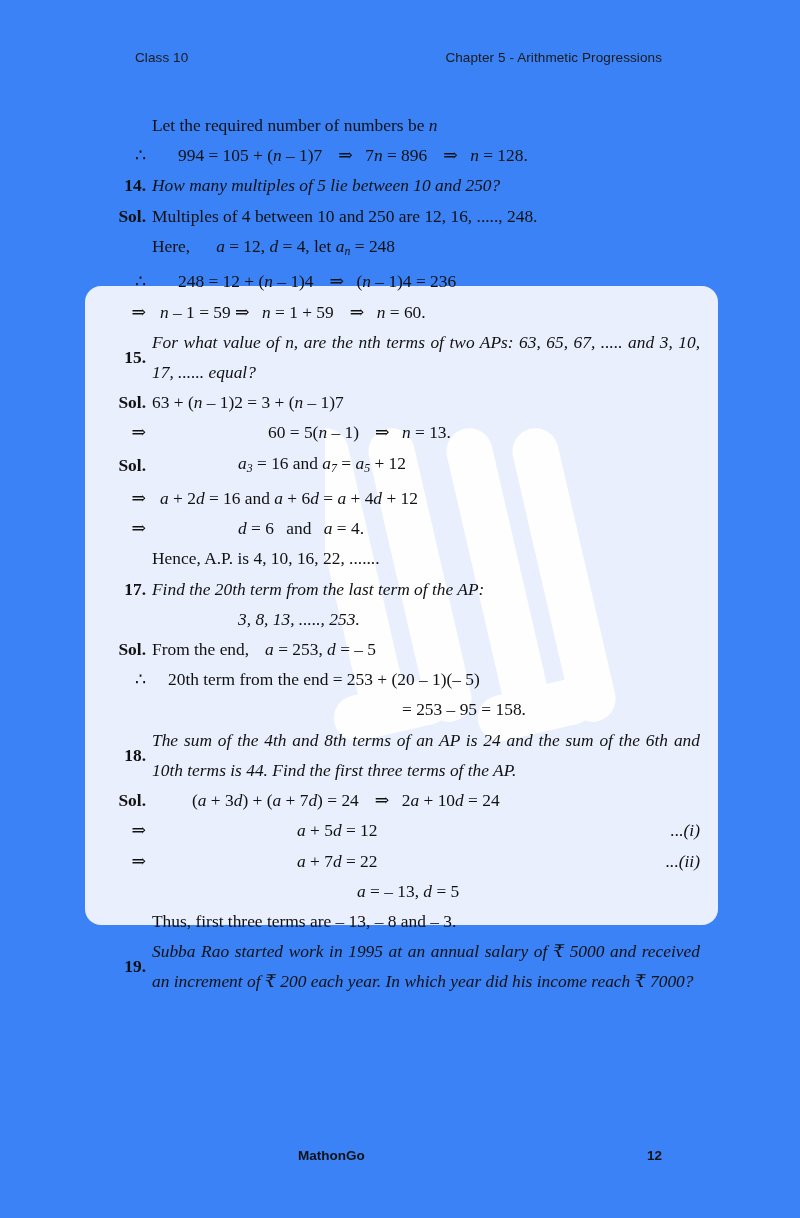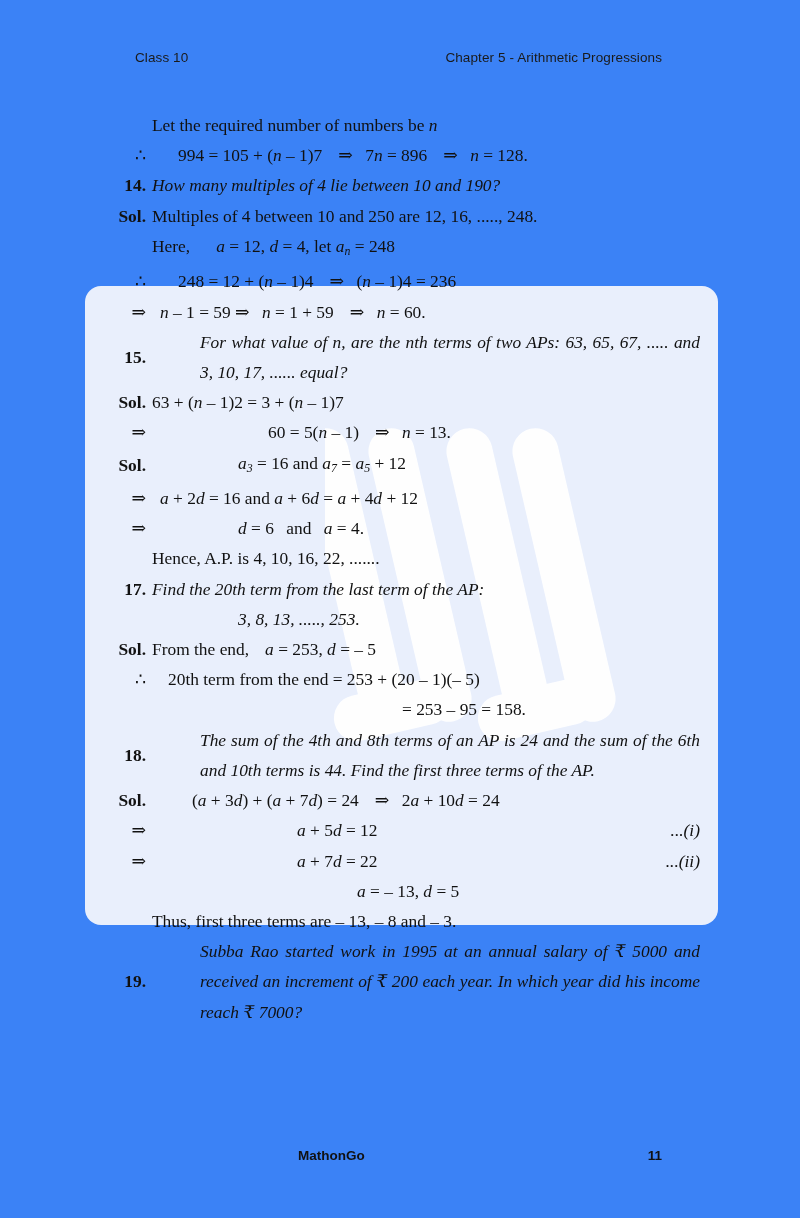--- a/index.html
+++ b/index.html
@@ -110,21 +110,20 @@
 
   .tagright {
     position: absolute;
     right: 0;
     font-style: italic;
   }
 
   .justify {
     text-align: justify;
     text-justify: inter-word;
-    margin-left: 48px;
   }
 
   
   .footer {
     position: absolute;
     left: 135px;
     right: 138px;
     top: 1148px;
     height: 20px;
     display: flex;
@@ -174,21 +173,21 @@
       <div class="gutter">∴</div>
       <div class="body">
         <span class="g3"></span>994 = 105 + (<span class="mi">n</span> – 1)7<span class="g2"></span>⇒<span class="g1"></span>
         7<span class="mi">n</span> = 896<span class="g2"></span>⇒<span class="g1"></span>
         <span class="mi">n</span> = 128.
       </div>
     </div>
 
     <div class="row">
       <div class="gutter num">14.</div>
-      <div class="body ital">How many multiples of 4 lie between 10 and 190?</div>
+      <div class="body ital">How many multiples of 5 lie between 10 and 250?</div>
     </div>
     <div class="row">
       <div class="gutter">Sol.</div>
       <div class="body">Multiples of 4 between 10 and 250 are 12, 16, ....., 248.</div>
     </div>
     <div class="row cont">
       <div class="gutter"></div>
       <div class="body">
         Here,<span class="g3"></span><span class="mi">a</span> = 12, <span class="mi">d</span> = 4, let
         <span class="mi">a</span><span class="sub">n</span> = 248
@@ -321,16 +320,16 @@
 
     <div class="row">
       <div class="gutter num">19.</div>
       <div class="body ital justify">Subba Rao started work in 1995 at an annual salary of ₹ 5000 and received an increment of ₹ 200 each year. In which year did his income reach ₹ 7000?</div>
     </div>
 
   </div>
 
   <div class="footer">
     <span class="brand">MathonGo</span>
-    <span>11</span>
+    <span>12</span>
   </div>
 
 </div>
 
 </body></html>

